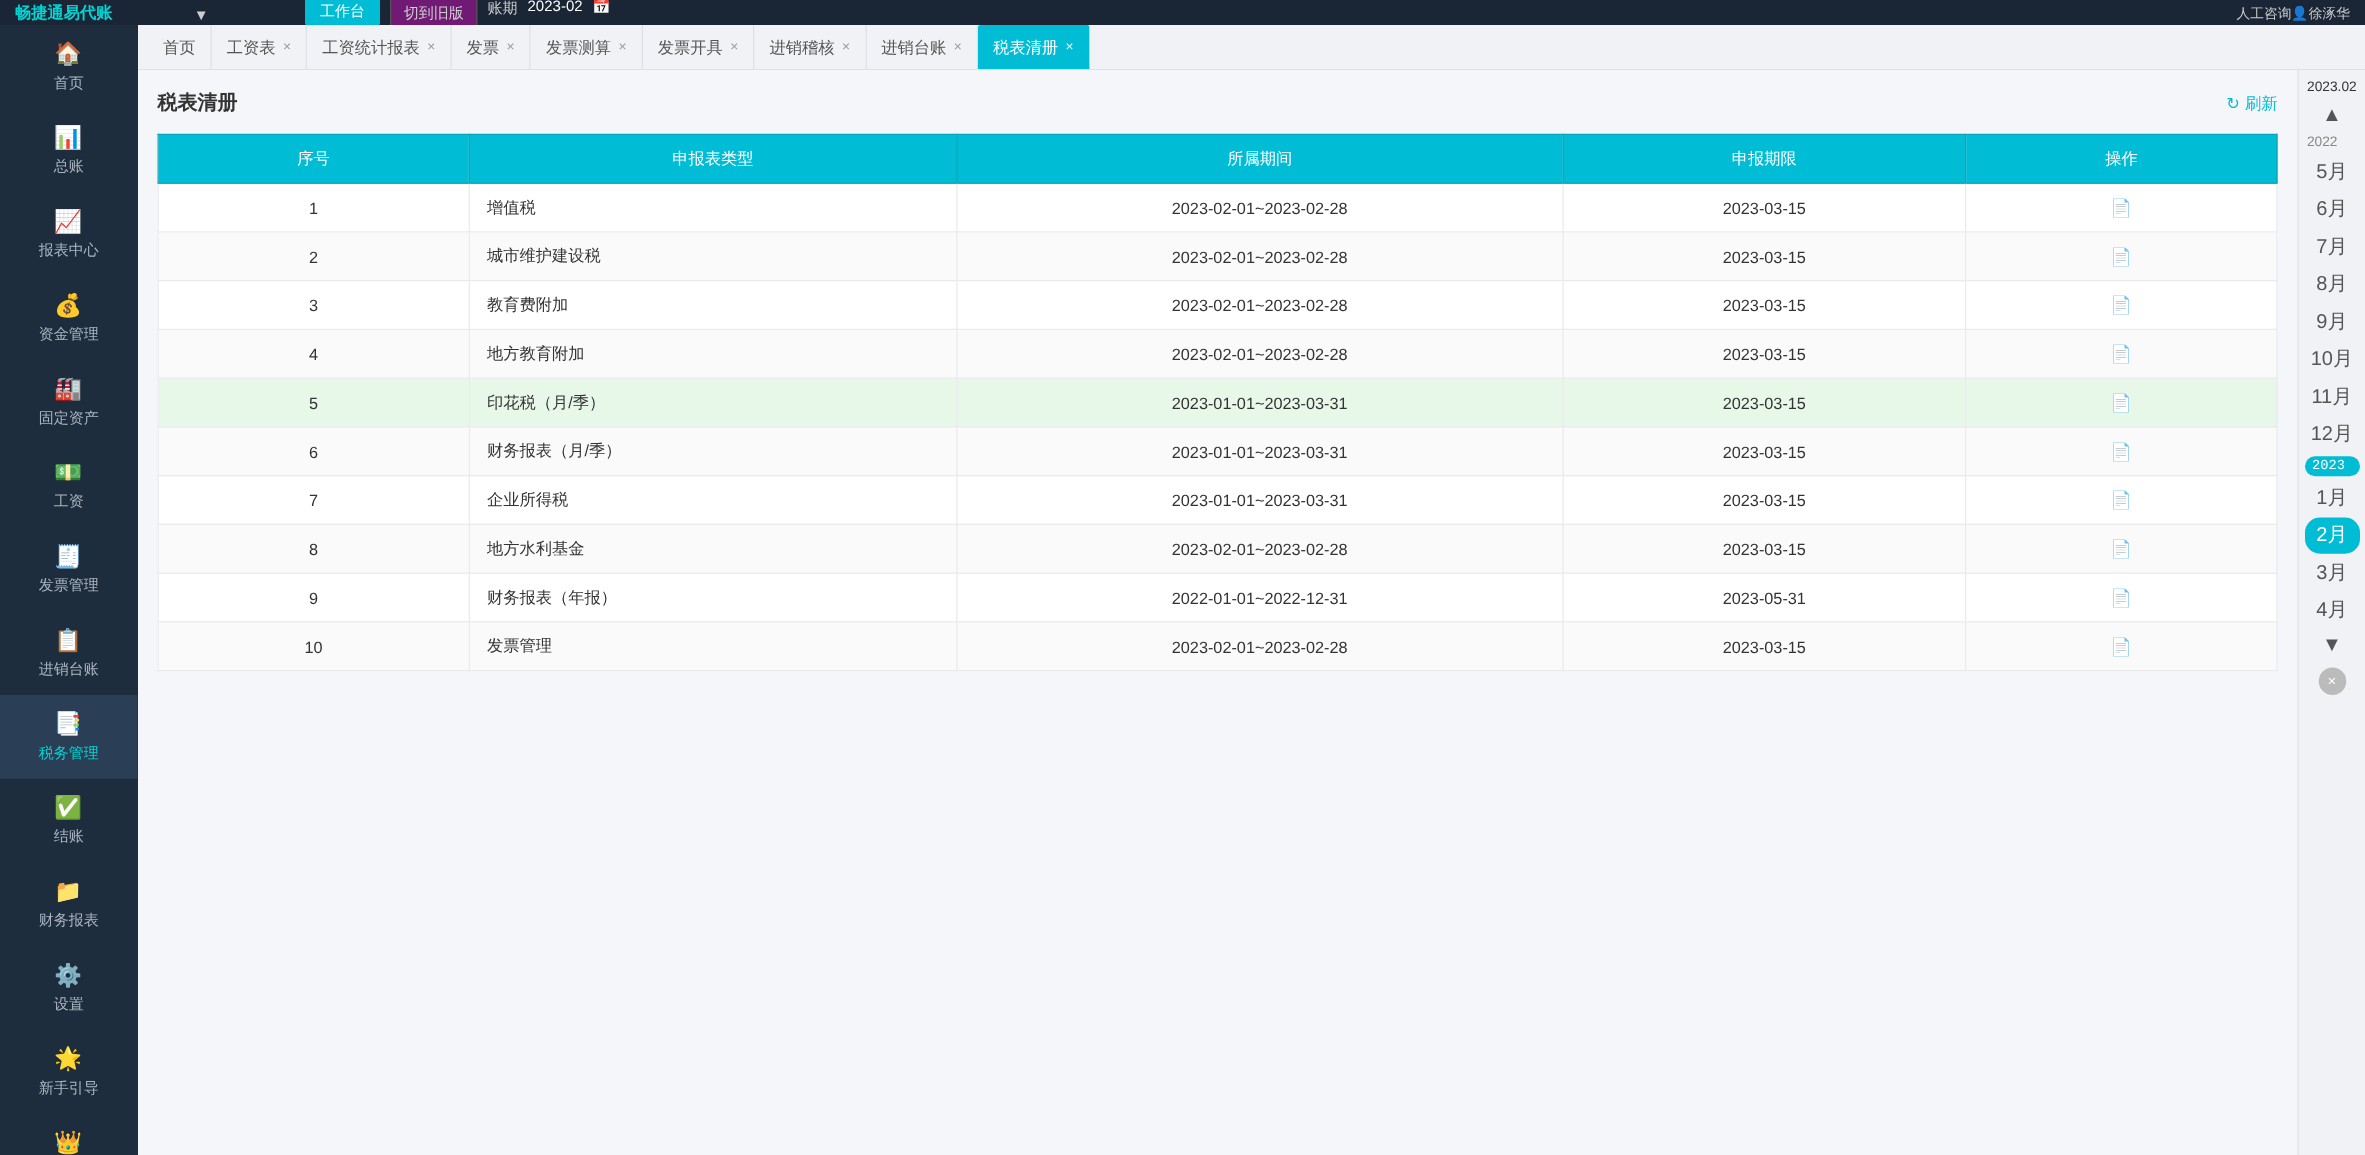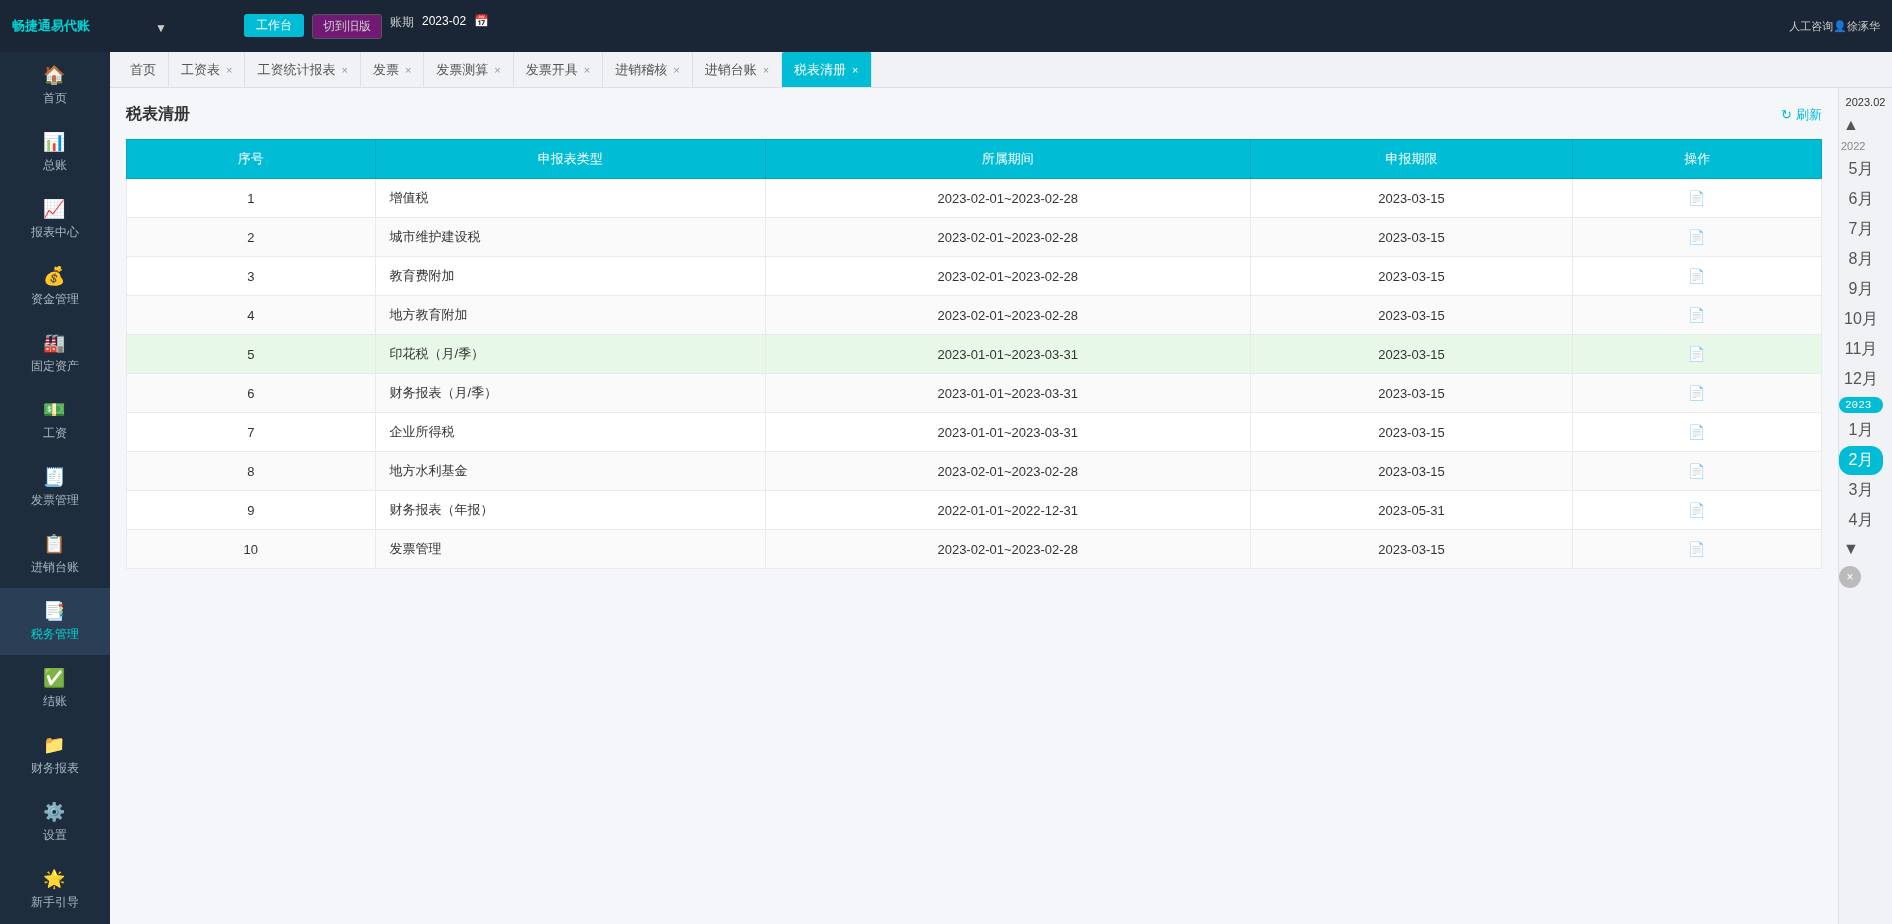--- a/index.html
+++ b/index.html
@@ -1,20 +1,20 @@
 <!DOCTYPE html>
 <html><head>
   <meta charset="utf-8">
   <style>
     * { box-sizing: border-box; margin: 0; padding: 0; }
     body { font-family: 'Microsoft YaHei', Arial, sans-serif; font-size: 13px; background: #f0f2f5; display: flex; flex-direction: column; height: 924px; overflow: hidden; }
 
     
     .top-bar {
-      height: 52px;
+      height: 20px;
       background: #1a2535;
       display: flex;
       align-items: center;
       padding: 0 12px;
       color: #fff;
       font-size: 12px;
       flex-shrink: 0;
     }
     .top-bar-logo {
       color: #00d4d4;
@@ -215,21 +215,21 @@
       padding: 2px 4px;
     }
 
     
     .right-panel {
       width: 54px;
       background: #f0f2f5;
       border-left: 1px solid #dde1e7;
       display: flex;
       flex-direction: column;
-      align-items: flex-start;
+      align-items: center;
       padding-top: 4px;
       overflow-y: auto;
       flex-shrink: 0;
     }
     .right-panel-header {
       font-size: 11px;
       color: #333;
       padding: 4px 2px;
       text-align: center;
       width: 100%;

